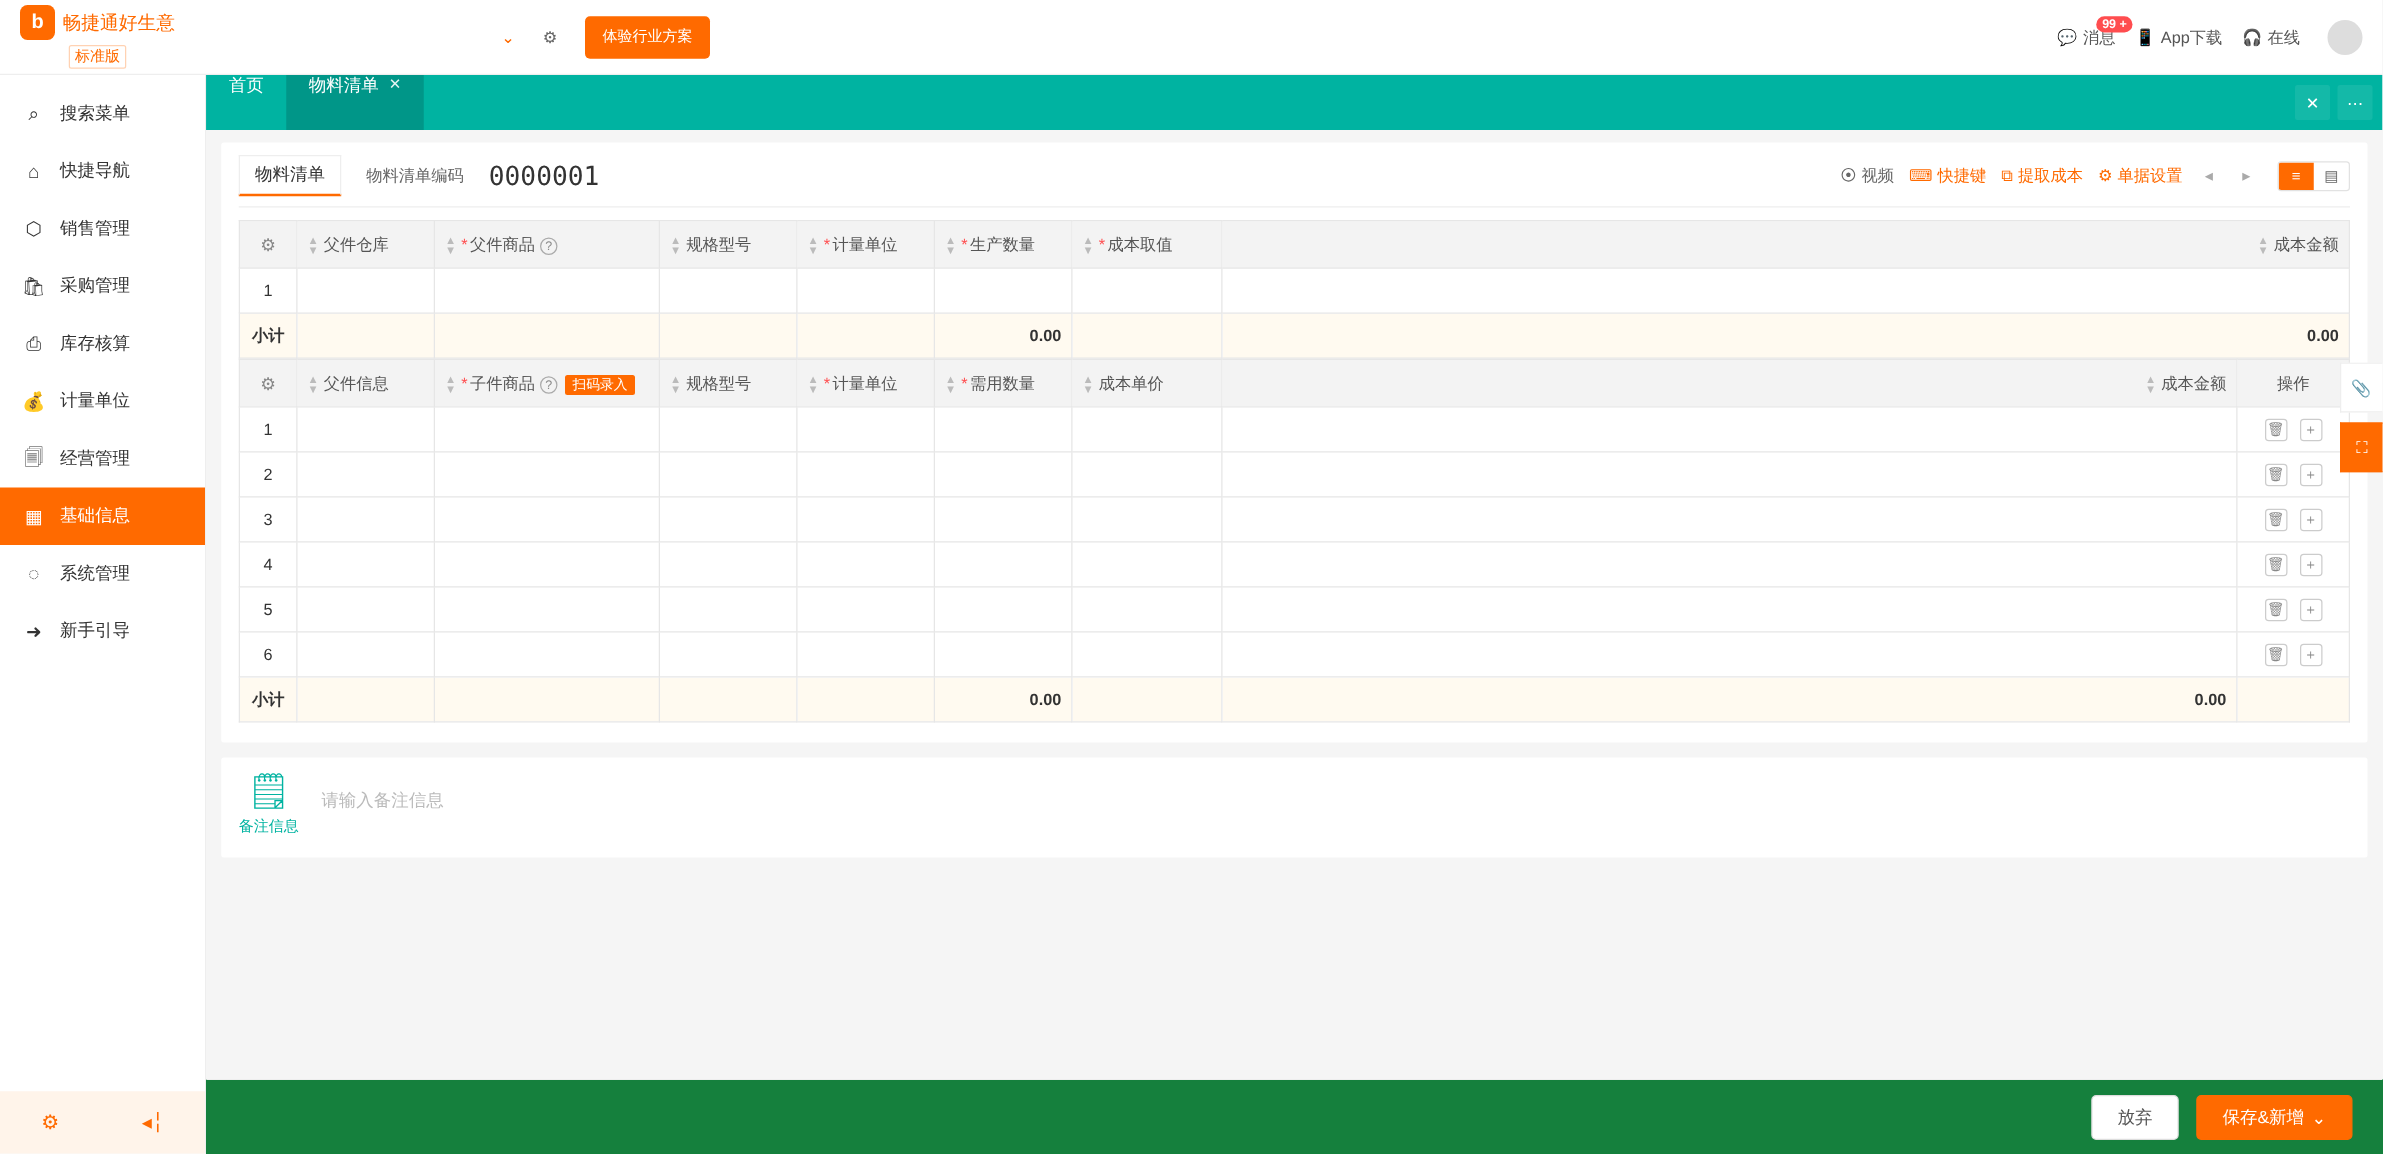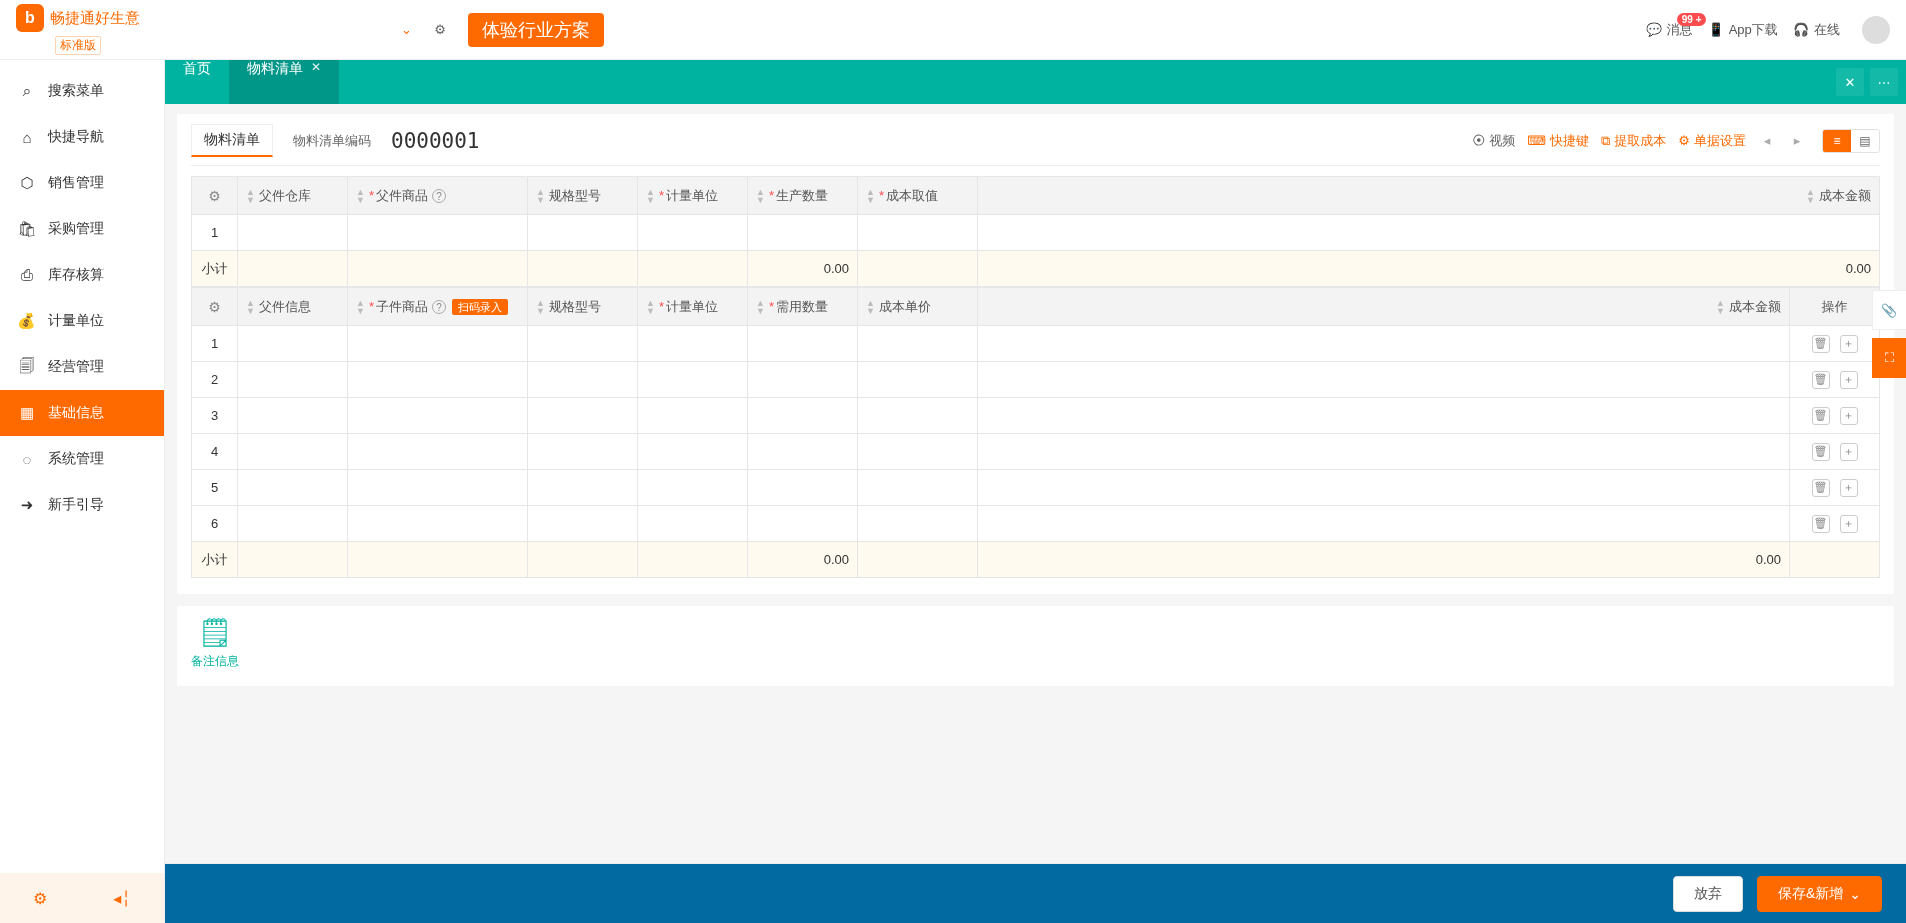--- a/index.html
+++ b/index.html
@@ -8,21 +8,21 @@
 .topbar{height:60px;background:#fff;display:flex;align-items:center;padding:0 16px;border-bottom:1px solid #eee}
 .logo{display:flex;align-items:center;margin-right:20px;flex-direction:column}
 .logo-row{display:flex;align-items:center}
 .logo-mark{width:28px;height:28px;background:#ff6a00;border-radius:6px;display:flex;align-items:center;justify-content:center;color:#fff;font-weight:700;font-size:16px;margin-right:6px}
 .logo-text{color:#ff6a00;font-weight:400;font-size:15px}
 .logo-sub{font-size:12px;color:#ff6a00;border:1px solid #ffd2b3;padding:0 4px;border-radius:2px;margin-top:4px}
 .acct{display:flex;align-items:center;margin-left:40px}
 .acct-select{min-width:220px;height:32px;display:flex;align-items:center;justify-content:space-between;padding:0 8px;cursor:pointer}
 .acct-select .cd{color:#ff6a00}
 .gear-top{width:32px;height:32px;display:flex;align-items:center;justify-content:center;color:#666;cursor:pointer;margin-left:4px}
-.cta{margin-left:12px;background:#ff6a00;color:#fff;border:none;border-radius:4px;height:34px;padding:0 14px;cursor:pointer;font-size:18px}
+.cta{margin-left:12px;background:#ff6a00;color:#fff;border:none;border-radius:4px;height:34px;padding:0 14px;cursor:pointer;font-size:12px}
 .top-right{margin-left:auto;display:flex;align-items:center;gap:16px;color:#555}
 .tr-item{display:flex;align-items:center;gap:4px;cursor:pointer;position:relative;font-size:13px}
 .badge{position:absolute;top:-8px;right:-14px;background:#ff4d4f;color:#fff;font-size:10px;padding:1px 5px;border-radius:8px;font-weight:600}
 .avatar{width:28px;height:28px;border-radius:50%;background:#ddd;margin-left:6px}
 .body{flex:1;display:flex;min-height:0}
 .sidebar{width:165px;background:#fff;display:flex;flex-direction:column;border-right:1px solid #eee}
 .side-list{flex:1;padding-top:8px}
 .side-item{display:flex;align-items:center;height:46px;padding:0 18px;color:#333;cursor:pointer;gap:12px;font-size:14px}
 .side-item.active{background:#ff6a00;color:#fff}
 .side-ico{width:18px;height:18px;display:flex;align-items:center;justify-content:center;font-size:15px}
@@ -54,31 +54,31 @@
 .nav-arrow{width:18px;height:18px;display:flex;align-items:center;justify-content:center;cursor:pointer;color:#aaa}
 .sect{font-size:15px;color:#333;margin:6px 0 8px;font-weight:500}
 table.grid{width:100%;border-collapse:collapse;table-layout:fixed}
 table.grid th,table.grid td{border:1px solid #e6e6e6;height:36px;padding:0 8px;font-size:13px;color:#333;text-align:left;white-space:nowrap;overflow:hidden}
 table.grid th{background:#f3f3f3;font-weight:400;color:#555}
 table.grid thead tr{height:38px}
 .req{color:#ff4d4f;margin-right:2px}
 .sorter{color:#bbb;font-size:9px;line-height:8px;display:inline-flex;flex-direction:column;margin-right:4px;vertical-align:middle}
 th .gear{color:#888;font-size:14px}
 .right{text-align:right!important}
-.subtotal td{background:#fffaf0;font-weight:400}
+.subtotal td{background:#fffaf0;font-weight:700}
 .qinfo{width:14px;height:14px;border:1px solid #aaa;border-radius:50%;font-size:10px;display:inline-flex;align-items:center;justify-content:center;color:#888;margin-left:4px}
 .scan-tag{background:#ff6a00;color:#fff;font-size:11px;padding:2px 6px;border-radius:2px;margin-left:6px}
 .ops{display:flex;gap:10px;justify-content:center;color:#888}
 .ops .ob{cursor:pointer;width:18px;height:18px;border:1px solid #ccc;border-radius:3px;display:flex;align-items:center;justify-content:center;font-size:11px}
 .remarks{display:flex;gap:18px;align-items:flex-start}
 .rem-ico{display:flex;flex-direction:column;align-items:center;gap:4px;color:#00b3a1;font-size:12px;min-width:48px}
 .rem-ico .ri{font-size:28px}
 .rem-input{flex:1;border:none;outline:none;height:48px;font-size:14px;color:#333}
 .rem-input::placeholder{color:#bbb}
-.footer{position:fixed;left:165px;right:0;bottom:0;height:60px;background:#0369a1;border-top:1px solid #eee;display:flex;align-items:center;justify-content:flex-end;gap:14px;padding:0 24px}
+.footer{position:fixed;left:165px;right:0;bottom:0;height:60px;background:#15803d;border-top:1px solid #eee;display:flex;align-items:center;justify-content:flex-end;gap:14px;padding:0 24px}
 .btn{height:36px;padding:0 20px;border-radius:4px;font-size:14px;cursor:pointer;display:flex;align-items:center;gap:6px}
 .btn.ghost{background:#fff;border:1px solid #ddd;color:#555}
 .btn.primary{background:#ff6a00;border:1px solid #ff6a00;color:#fff}
 .side-tools{position:fixed;right:0;top:290px;display:flex;flex-direction:column;gap:8px}
 .side-tools .st{width:34px;height:40px;background:#fff;border:1px solid #eee;display:flex;align-items:center;justify-content:center;color:#888;border-right:none;cursor:pointer}
 .side-tools .st.orange{background:#ff6a00;color:#fff;border-color:#ff6a00}
 .col-num{width:50px;text-align:center!important}
 .col-gear{width:46px;text-align:center!important}
 .col-ops{width:90px;text-align:center!important}
 </style>
@@ -483,20 +483,21 @@
             </tbody>
           </table>
         </div>
 
         <div class="panel">
           <div class="remarks">
             <div class="rem-ico">
               <span class="ri">🗒</span>
               <span>备注信息</span>
             </div>
+            <input class="rem-input" placeholder="请输入备注信息" style="">
           </div>
         </div>
       </div>
     </div>
   </div>
 
   <div class="footer">
     <button class="btn ghost">放弃</button>
     <button class="btn primary">
       <span>保存&amp;新增</span>

